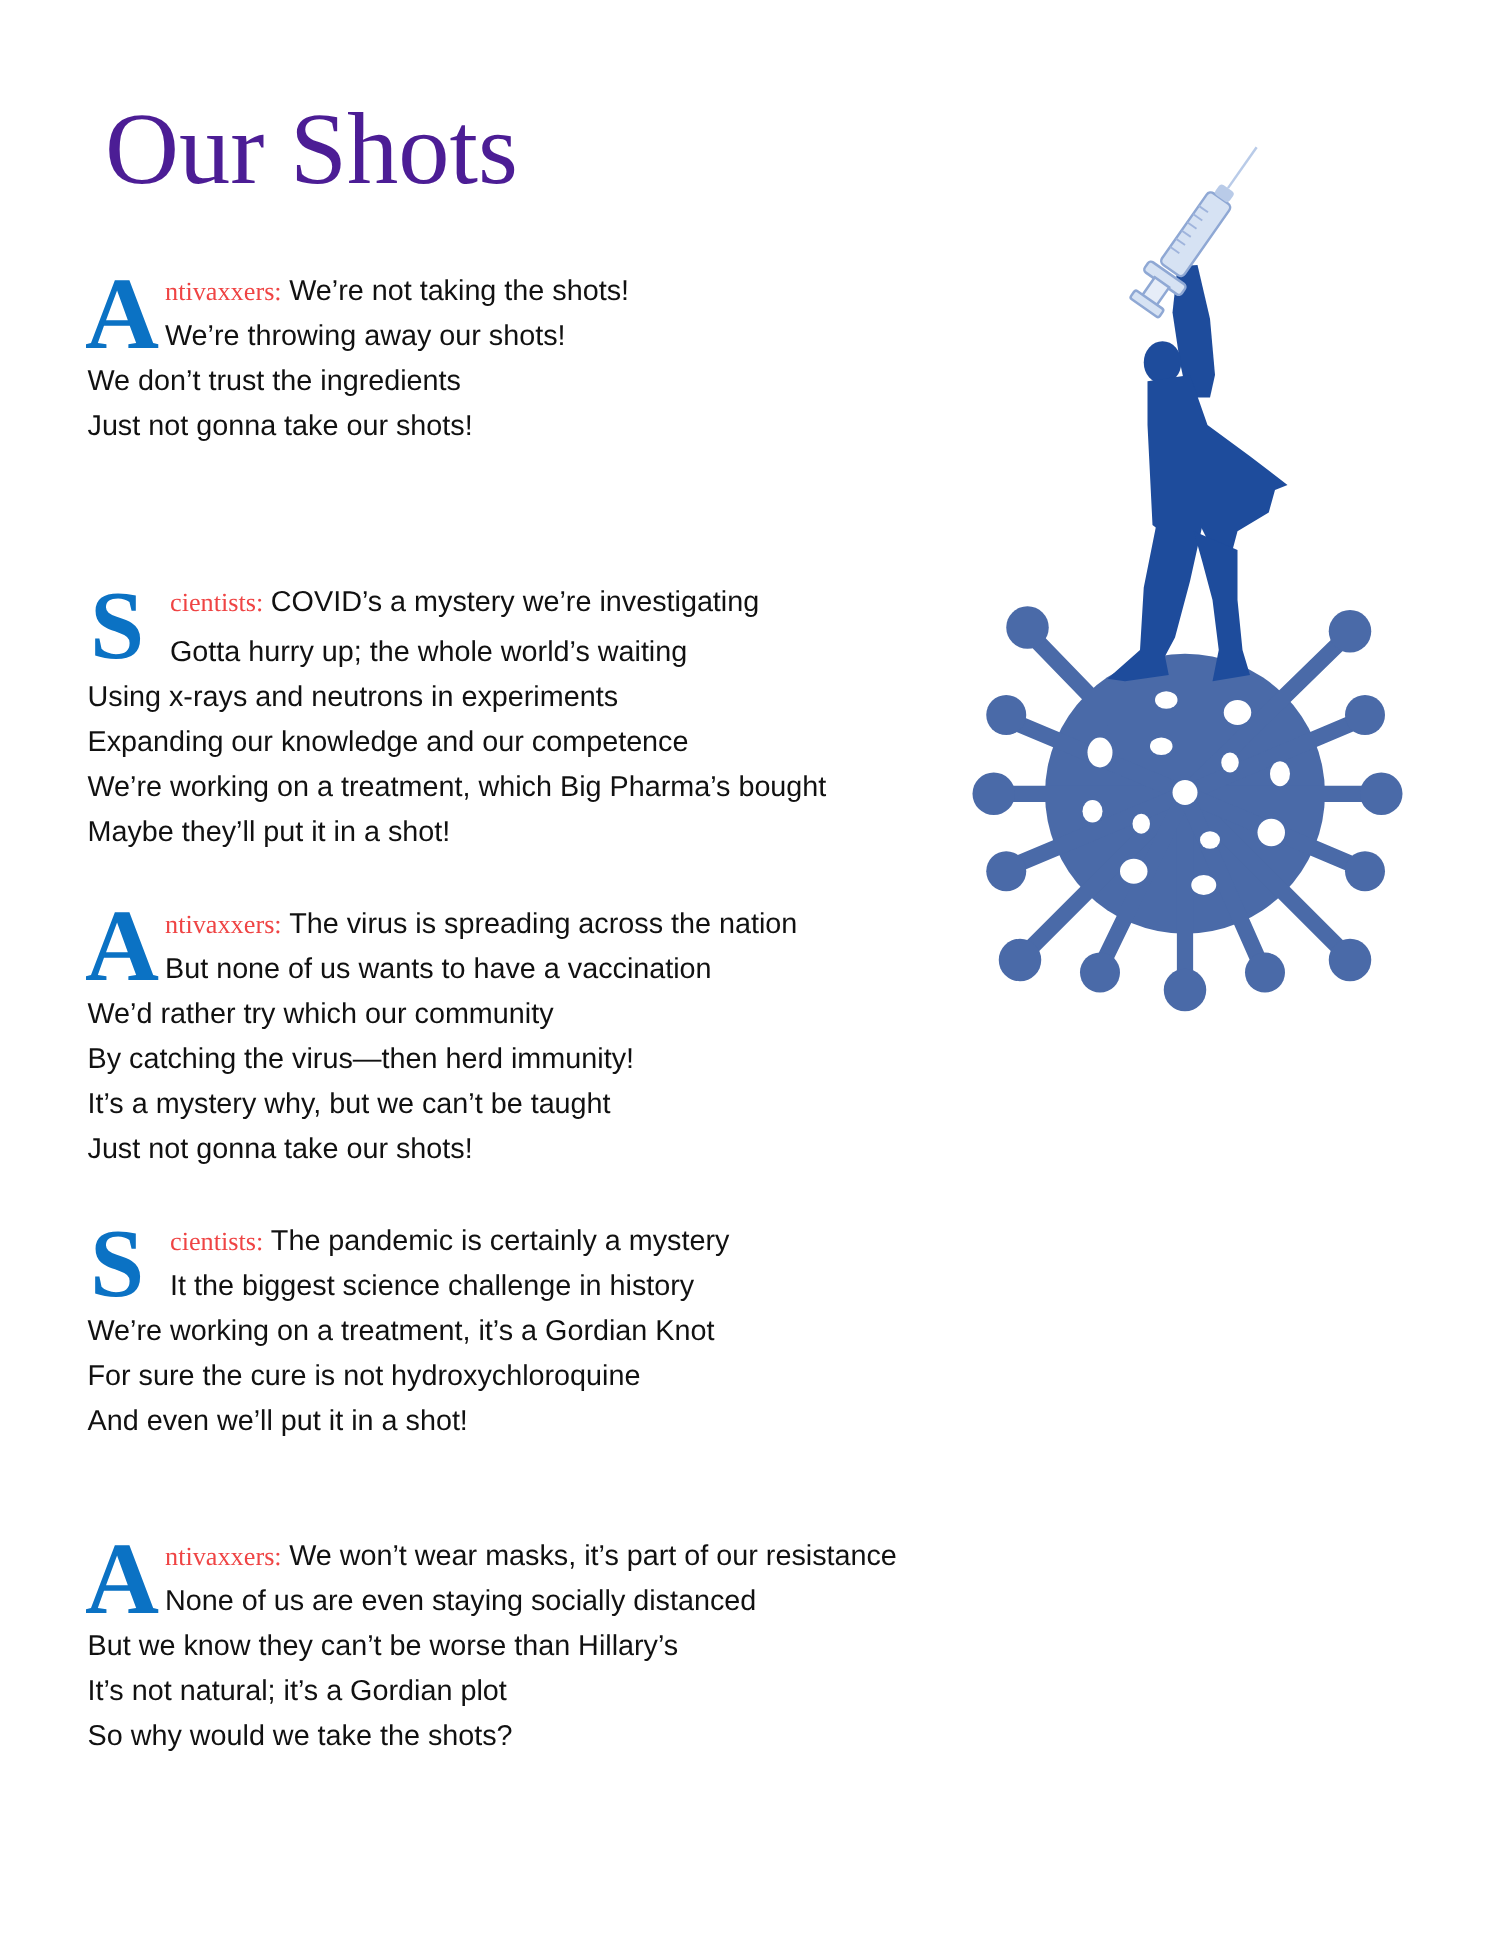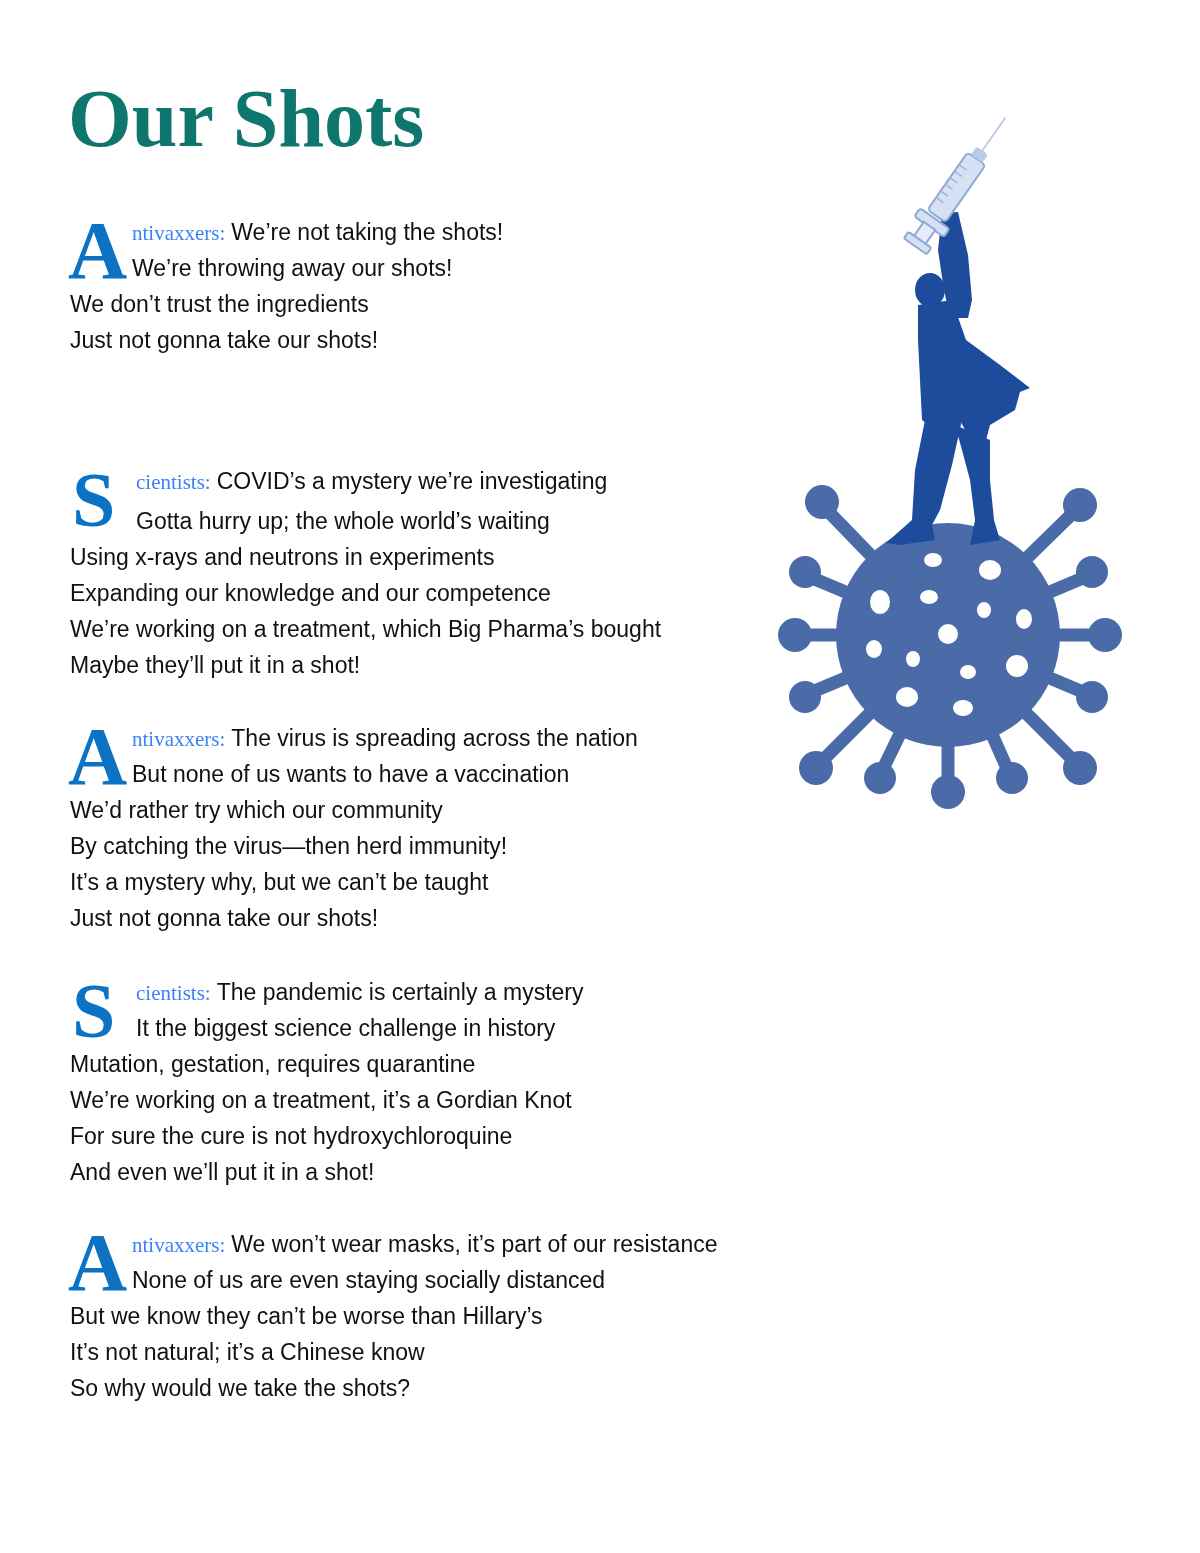--- a/index.html
+++ b/index.html
@@ -1,39 +1,39 @@
 <!DOCTYPE html>
 <html><head>
   <meta charset="utf-8">
   <style>
     html, body { margin: 0; padding: 0; background: #ffffff; }
     body { width: 1200px; height: 1553px; position: relative; overflow: hidden; }
     .title {
-      position: absolute; left: 68px; top: 78px;
+      position: absolute; left: 84px; top: 78px;
       font-family: "Liberation Serif", "DejaVu Serif", serif;
-      font-size: 82px; line-height: 1; color: #0f766e; letter-spacing: 0px;
-      margin: 0; font-weight: bold;
+      font-size: 82px; line-height: 1; color: #4c1d95; letter-spacing: 0px;
+      margin: 0; font-weight: normal;
     }
     .verse {
       position: absolute; left: 70px;
       font-family: "Liberation Sans", "DejaVu Sans", sans-serif;
       font-size: 23px; color: #111111;
     }
     .line { height: 36px; line-height: 36px; white-space: nowrap; }
     .head-line { position: relative; padding-left: 62px; }
     .dropcap {
       position: absolute; left: -2px; top: 4px;
       font-family: "Liberation Serif", "DejaVu Serif", serif;
       font-weight: bold; font-size: 82px; line-height: 66px;
       color: #0b72c4;
     }
     .dropcap.s { left: 2px; font-size: 78px; }
     .speaker {
       font-family: "Liberation Serif", "DejaVu Serif", serif;
-      color: #3b82f6; font-size: 21px; margin-right: 6px;
+      color: #ef4444; font-size: 21px; margin-right: 6px;
     }
     .illustration { position: absolute; left: 770px; top: 100px; width: 360px; height: 720px; }
   </style>
 </head>
 <body>
 
 <h1 class="title">Our Shots</h1>
 
 <div class="verse" style="top:214px;">
   <div class="line head-line">
@@ -68,34 +68,33 @@
   <div class="line">It’s a mystery why, but we can’t be taught</div>
   <div class="line">Just not gonna take our shots!</div>
 </div>
 
 <div class="verse" style="top:974px;">
   <div class="line head-line" style="padding-left:66px;">
     <span class="dropcap s">S</span>
     <span class="speaker">cientists:</span><span>The pandemic is certainly a mystery</span>
   </div>
   <div class="line head-line" style="padding-left:66px;">It the biggest science challenge in history</div>
-  <div class="line">Mutation, gestation, requires quarantine</div>
   <div class="line">We’re working on a treatment, it’s a Gordian Knot</div>
   <div class="line">For sure the cure is not hydroxychloroquine</div>
   <div class="line">And even we’ll put it in a shot!</div>
 </div>
 
 <div class="verse" style="top:1226px;">
   <div class="line head-line">
     <span class="dropcap">A</span>
     <span class="speaker">ntivaxxers:</span><span>We won’t wear masks, it’s part of our resistance</span>
   </div>
   <div class="line head-line">None of us are even staying socially distanced</div>
   <div class="line">But we know they can’t be worse than Hillary’s</div>
-  <div class="line">It’s not natural; it’s a Chinese know</div>
+  <div class="line">It’s not natural; it’s a Gordian plot</div>
   <div class="line">So why would we take the shots?</div>
 </div>
 
 <div class="illustration">
   <svg width="360" height="720" viewBox="770 100 360 720" xmlns="http://www.w3.org/2000/svg">
 
     <g fill="#4a6aa8">
       <circle cx="948" cy="635" r="112"></circle>
       <g stroke="#4a6aa8" stroke-width="13" stroke-linecap="round">
         <line x1="948" y1="635" x2="1105" y2="635"></line>

